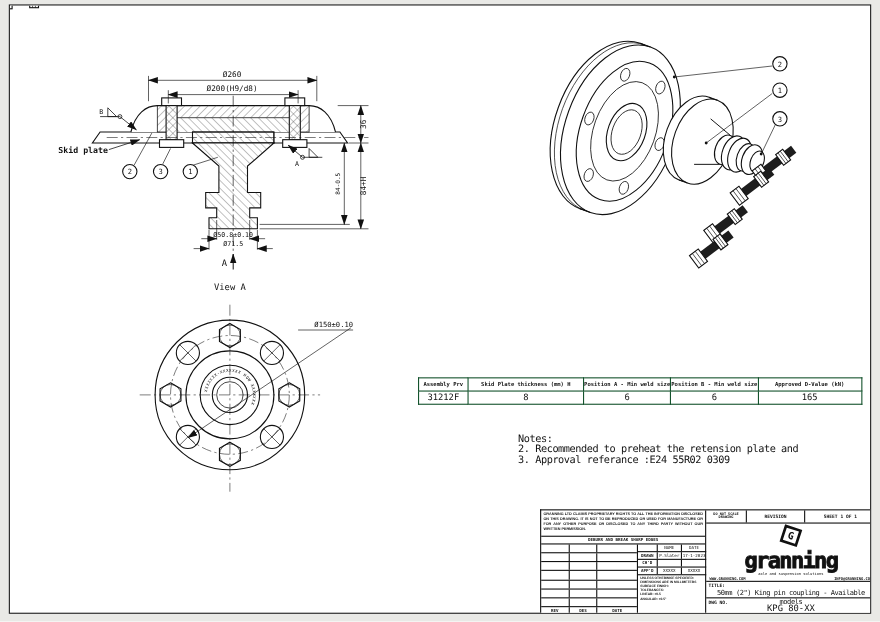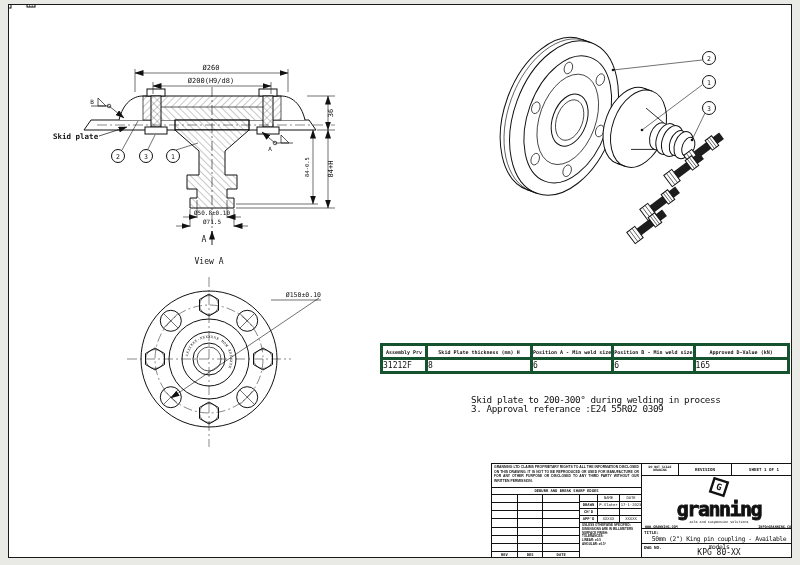--- a/index.html
+++ b/index.html
@@ -4,21 +4,21 @@
 <style>
   html,body{margin:0;padding:0;}
   body{width:800px;height:565px;background:#e9e9e6;font-family:"DejaVu Sans Mono",monospace;color:#111;}
   .page{position:absolute;left:8px;top:4px;width:784px;height:554px;background:#fff;
         border:1.6px solid #1a1a1a;box-sizing:border-box;overflow:hidden;}
   svg.art{position:absolute;left:0;top:0;}
   svg text{fill:#111;font-family:"DejaVu Sans Mono",monospace;}
 
   
   table.spec{position:absolute;left:371px;top:338px;border-collapse:collapse;table-layout:fixed;background:#fff;}
-  table.spec th,table.spec td{border:3px solid #14532d;padding:0;vertical-align:middle;
+  table.spec th,table.spec td{border:1px solid #14532d;padding:0;text-align:center;vertical-align:middle;
         font-family:"DejaVu Sans Mono",monospace;overflow:hidden;white-space:nowrap;}
   table.spec th{font-size:5px;font-weight:bold;height:11px;}
   table.spec td{font-size:8px;height:11px;}
 
   
   .notes{position:absolute;left:462px;top:390px;font-size:9.3px;line-height:9.3px;letter-spacing:-0.4px;}
 
   
   .tb{position:absolute;left:482px;top:458px;width:304px;height:96px;box-sizing:border-box;
       border-top:1.5px solid #111;border-left:1.5px solid #111;display:flex;background:#fff;}
@@ -324,21 +324,22 @@
     <td>31212F</td>
     <td>8</td>
     <td>6</td>
     <td>6</td>
     <td>165</td>
   </tr>
 </tbody>
     </table>
 
 <div class="notes">
-  <div>Skid plate to 200-300° during welding in process</div>
+  <div>Notes:</div>
+  <div>2. Recommended to preheat the retension plate and</div>
   <div>3. Approval referance :E24 55R02 0309</div>
 </div>
 
 <div class="tb">
   <div class="lhalf">
     <div class="prop">GRANNING LTD CLAIMS PROPRIETARY RIGHTS TO ALL THE INFORMATION DISCLOSED ON THIS DRAWING. IT IS NOT TO BE REPRODUCED OR USED FOR MANUFACTURE OR FOR ANY OTHER PURPOSE OR DISCLOSED TO ANY THIRD PARTY WITHOUT OUR WRITTEN PERMISSION.</div>
     <div class="deburr">DEBURR AND BREAK SHARP EDGES</div>
     <div class="lower">
       <div class="revgrid">
         <div class="r">

